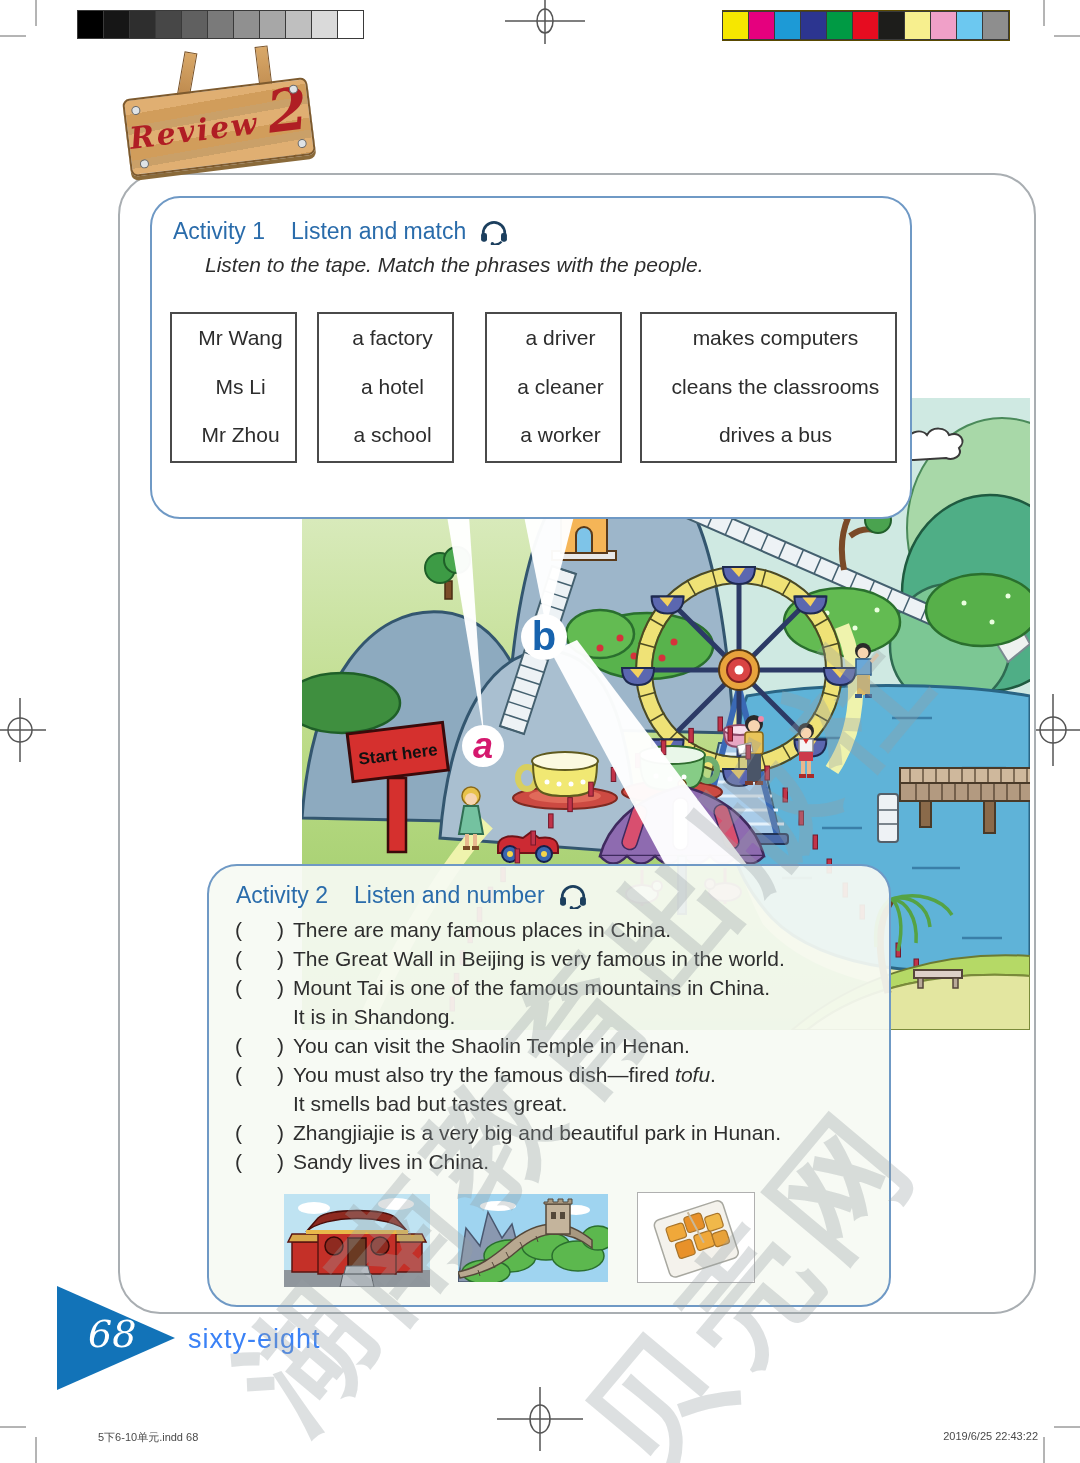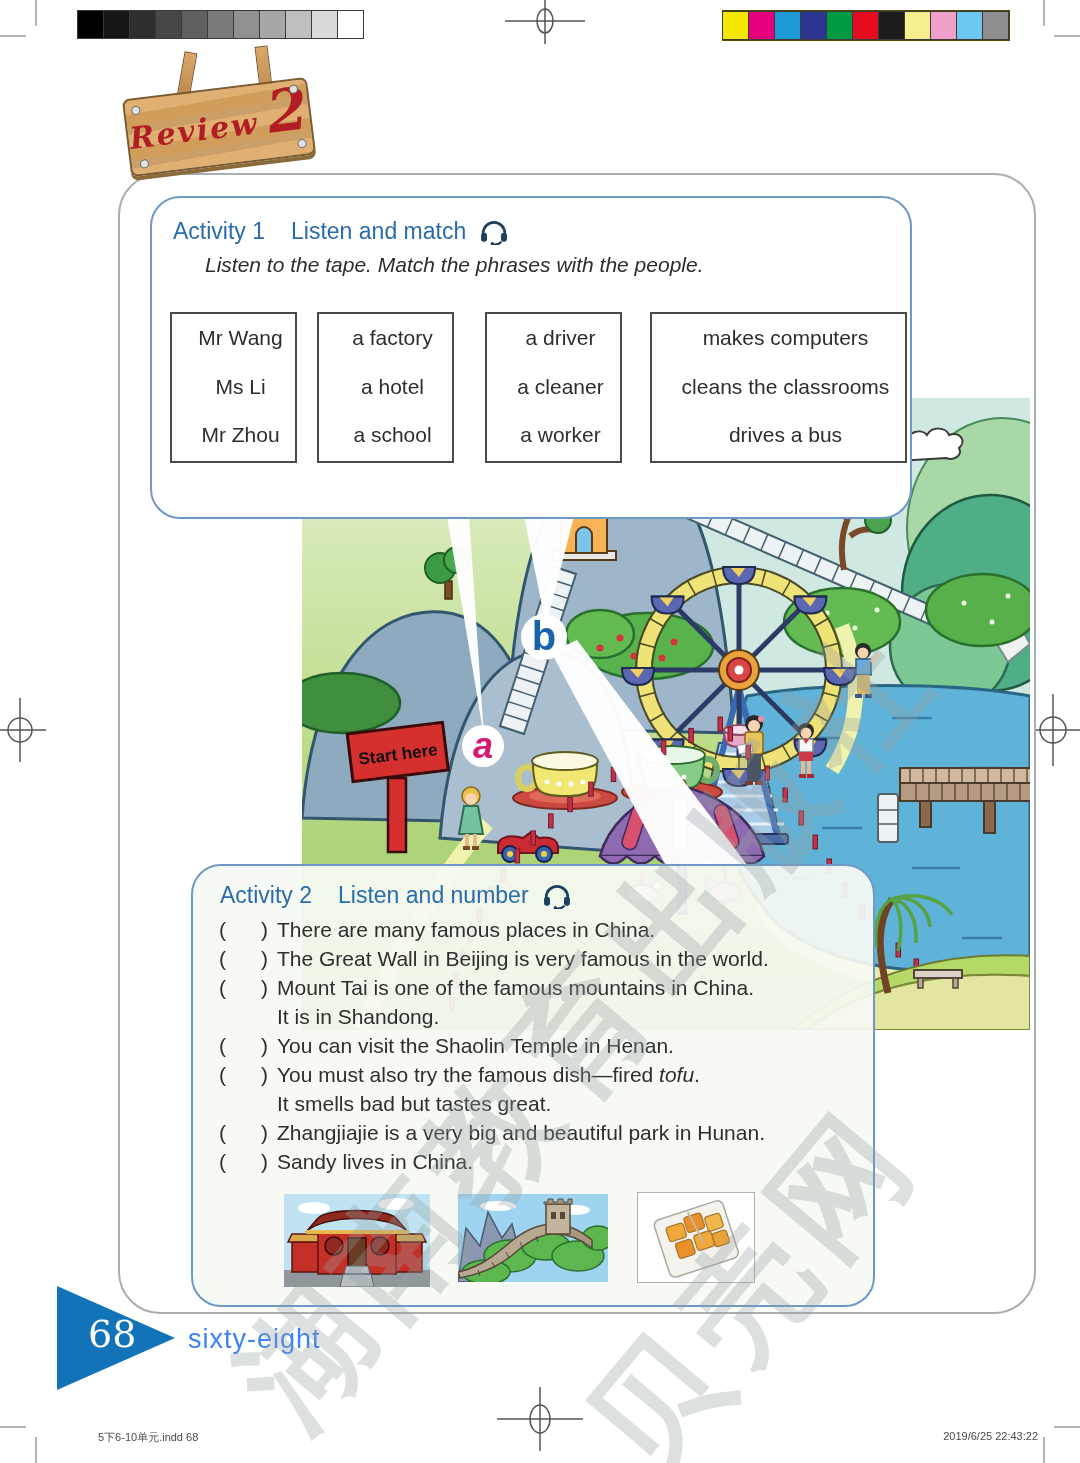--- a/index.html
+++ b/index.html
@@ -22,36 +22,36 @@
   #board .num{font-family:"DejaVu Serif",serif;font-style:italic;font-weight:bold;color:#b01e24;font-size:58px;margin-top:-16px;}
   
   #frame{left:118px;top:173px;width:914px;height:1137px;border:2px solid #a9aeb2;border-radius:42px;background:#fff;z-index:2;}
   
   #illus{left:302px;top:398px;z-index:3;}
   
   #wedges{left:0;top:0;z-index:4;pointer-events:none;}
   
   .actbox{border:2px solid #6f99c5;border-radius:30px;z-index:5;}
   #act1{left:150px;top:196px;width:758px;height:319px;background:#fff;text-align:center;}
-  #act2{left:191px;top:864px;width:680px;height:439px;background:rgba(246,250,243,0.93);}
+  #act2{left:207px;top:864px;width:680px;height:439px;background:rgba(246,250,243,0.93);}
   .acttitle{position:absolute;display:flex;align-items:center;gap:14px;color:#2a6cab;font-size:23px;}
   .acttitle .t2{margin-left:12px;}
   #inst1{position:absolute;left:21px;top:55px;font-style:italic;font-size:21px;color:#2d2d2d;margin-left:32px;}
   .mbox{position:absolute;top:114px;height:151px;border:2px solid #4a4a4a;background:#fff;
     display:flex;flex-direction:column;justify-content:space-between;padding:12px 0 14px 14px;box-sizing:border-box;}
   .mbox span{font-size:21px;color:#2d2d2d;}
   #list2{position:absolute;left:26px;top:49px;font-size:21px;color:#2e2e2e;}
   .row2{white-space:pre;line-height:29px;display:flex;}
   .paren{display:inline-block;width:58px;flex:none;}
   
   .pic{z-index:6;}
   
   #tri{left:57px;top:1286px;width:118px;height:104px;background:#1273b8;
     clip-path:polygon(0 0,100% 50%,0 100%);z-index:7;}
-  #pnum{left:88px;top:1312px;color:#fff;font-family:"DejaVu Serif",serif;font-size:38px;z-index:8;}
+  #pnum{left:88px;top:1312px;color:#fff;font-family:"DejaVu Serif",serif;font-size:38px;z-index:8;font-style:italic;}
   #pwords{left:188px;top:1324px;color:#3b82f6;font-size:27px;letter-spacing:1px;z-index:7;}
   
   .foot{font-size:11px;color:#4a4a4a;z-index:7;}
   #footL{left:74px;top:1430px;margin-left:24px;}
   #footR{right:42px;top:1430px;}
   
   .wm{position:absolute;color:rgba(150,158,163,0.32);font-weight:bold;z-index:9;pointer-events:none;
       font-size:128px;letter-spacing:14px;white-space:nowrap;}
   #wm1{left:90px;top:940px;transform:rotate(-50deg);}
   #wm2{left:540px;top:1205px;transform:rotate(-50deg);}
@@ -582,21 +582,21 @@
     <div class="mbox" style="left:165px;width:137px;">
       <span>a factory</span>
       <span>a hotel</span>
       <span>a school</span>
     </div>
     <div class="mbox" style="left:333px;width:137px;">
       <span>a driver</span>
       <span>a cleaner</span>
       <span>a worker</span>
     </div>
-    <div class="mbox" style="left:498px;width:257px;">
+    <div class="mbox" style="left:488px;width:257px;">
       <span>makes computers</span>
       <span>cleans the classrooms</span>
       <span>drives a bus</span>
     </div>
   </div>
 
   <div id="act2" class="abs actbox">
     <div class="acttitle" style="left:27px;top:16px;">
       <span>Activity 2</span>
       <span class="t2">Listen and number</span>

